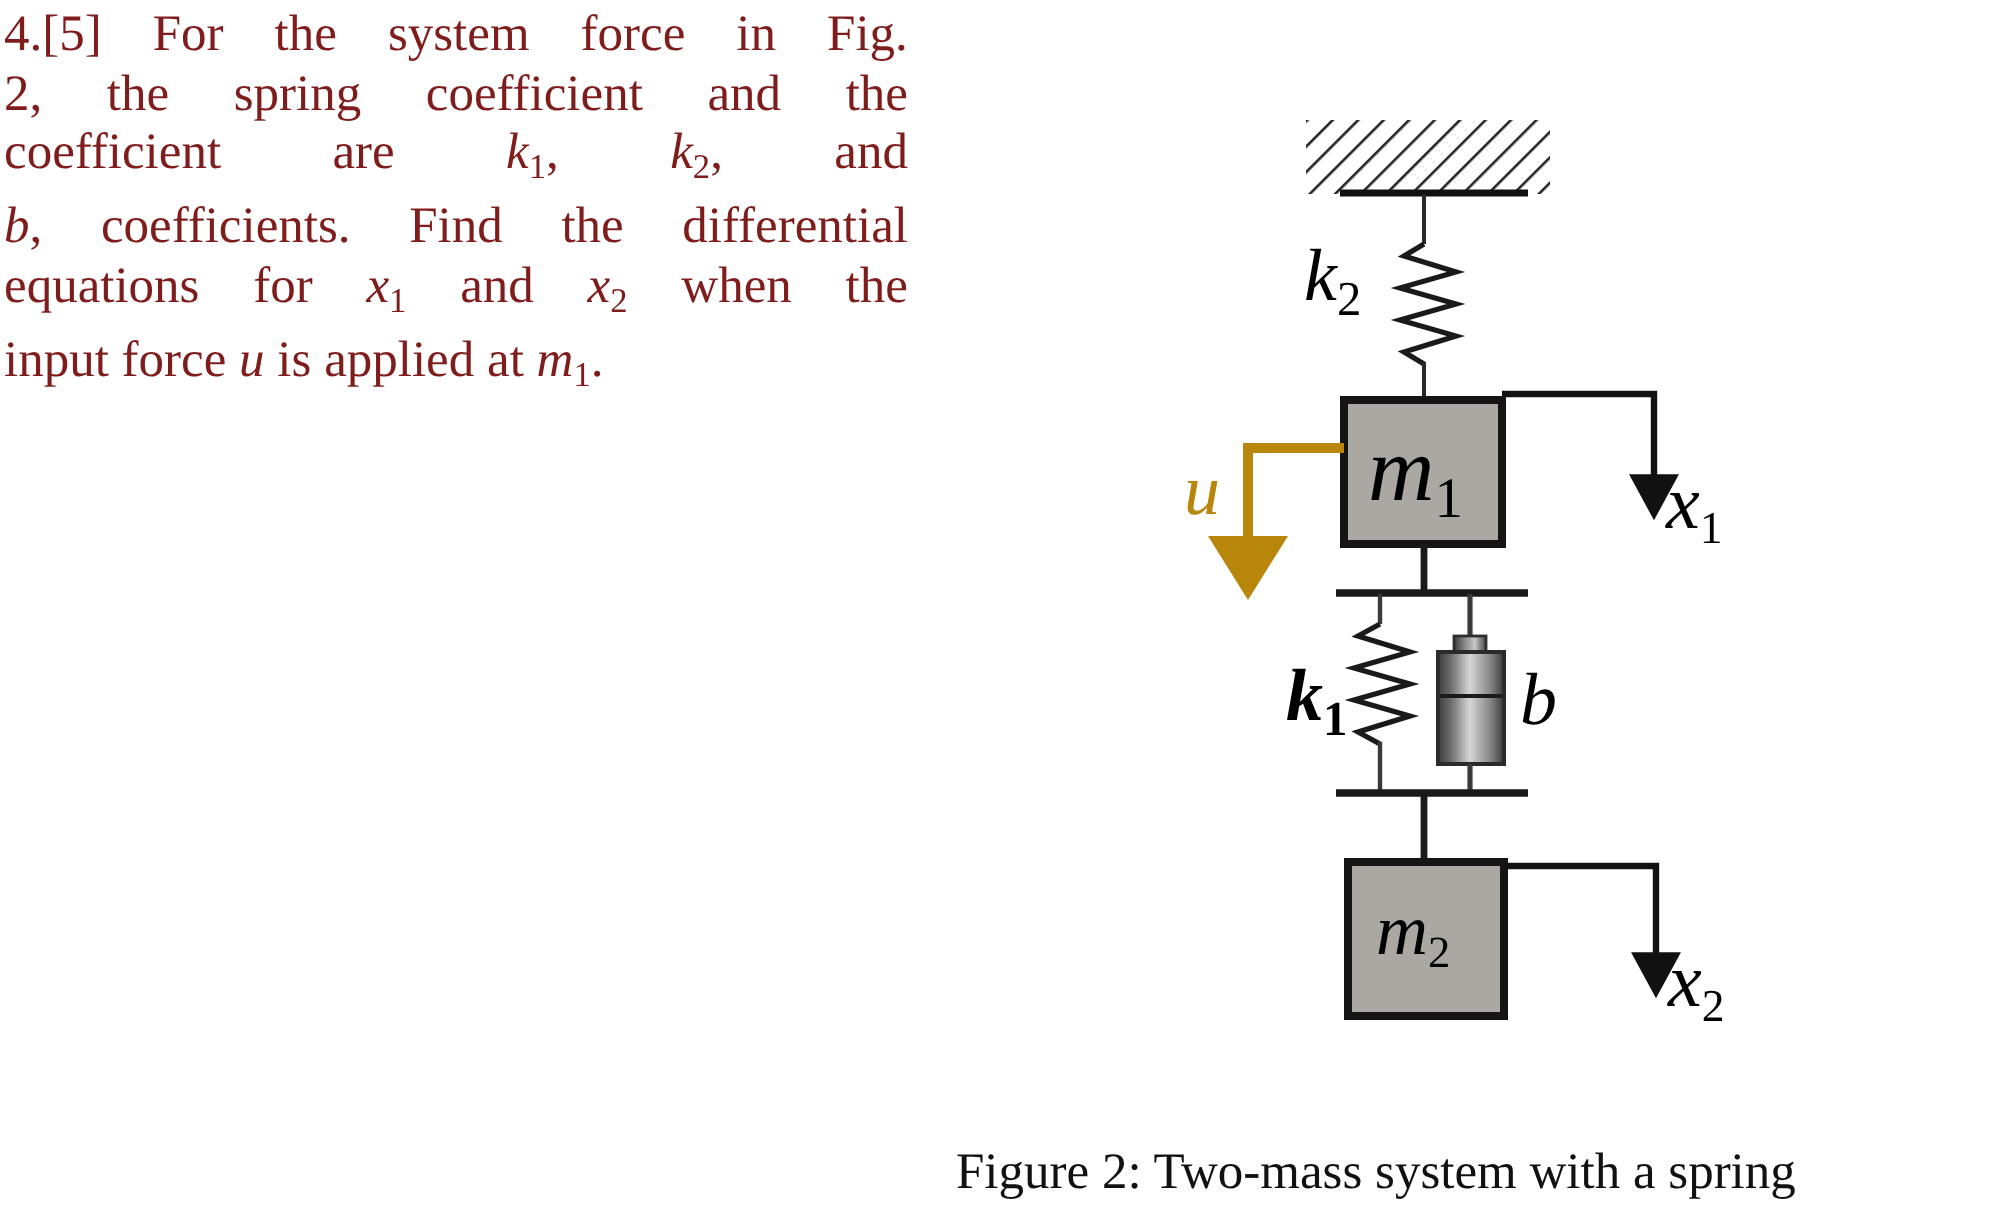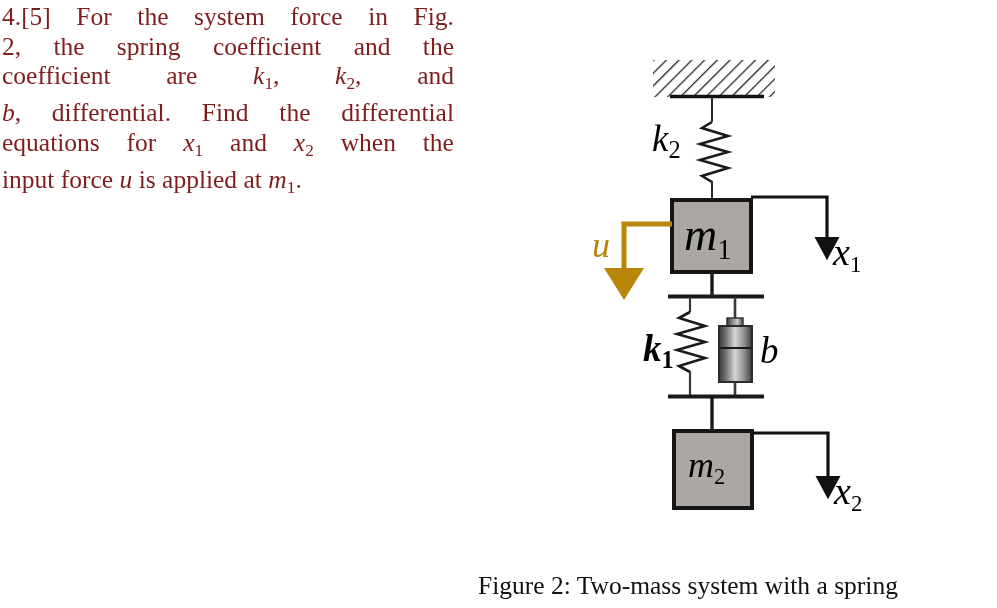--- a/index.html
+++ b/index.html
@@ -96,21 +96,21 @@
   </div>
   <div class="just">
     <span>coefficient</span>
     <span>are</span>
     <span><span class="mi">k</span><span class="sub">1</span>,</span>
     <span><span class="mi">k</span><span class="sub">2</span>,</span>
     <span>and</span>
   </div>
   <div class="just">
     <span><span class="mi">b</span>,</span>
-    <span>differential.</span>
+    <span>coefficients.</span>
     <span>Find</span>
     <span>the</span>
     <span>differential</span>
   </div>
   <div class="just">
     <span>equations</span>
     <span>for</span>
     <span><span class="mi">x</span><span class="sub">1</span></span>
     <span>and</span>
     <span><span class="mi">x</span><span class="sub">2</span></span>

